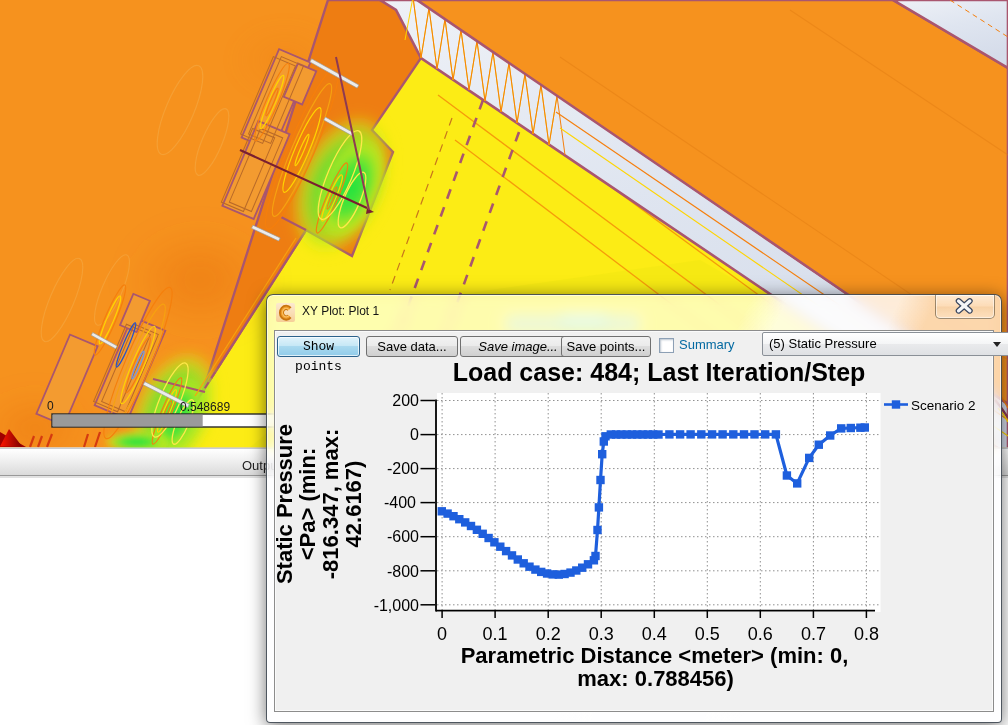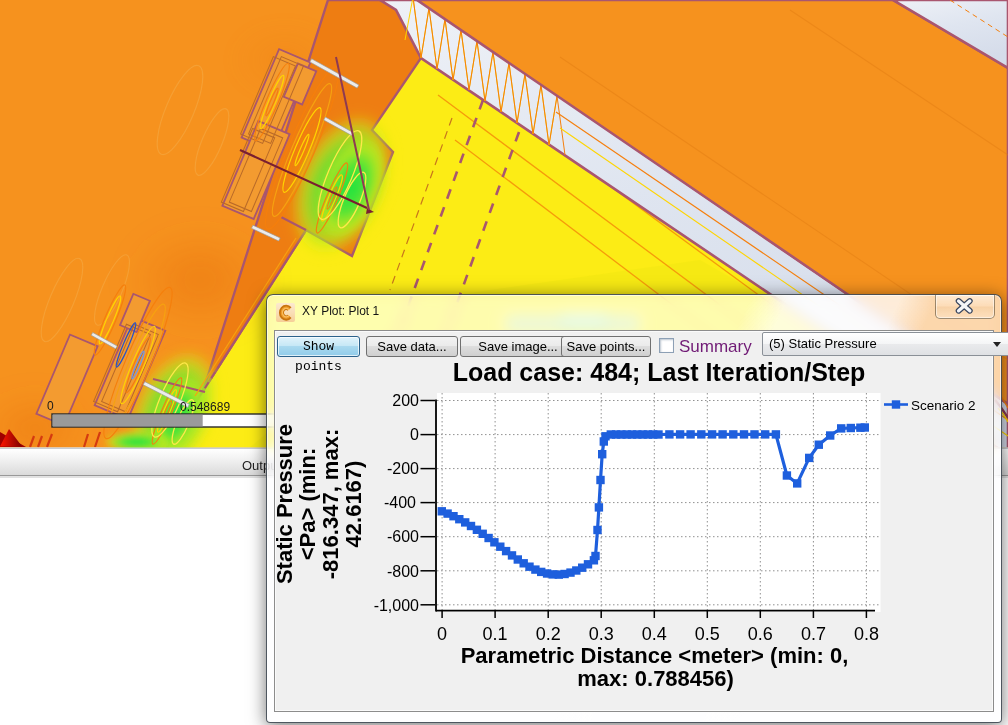--- a/index.html
+++ b/index.html
@@ -18,21 +18,21 @@
 border:1px solid rgba(90,75,50,.6);border-top:none;border-radius:0 0 5px 5px;
 background:linear-gradient(180deg,rgba(255,255,255,.5),rgba(255,255,255,.15) 48%,rgba(190,160,110,.08) 52%,rgba(255,255,255,.22));
 box-shadow:inset 0 0 0 1px rgba(255,255,255,.5);}
 .btn{position:absolute;height:21px;border:1px solid #707070;border-radius:3px;
 background:linear-gradient(180deg,#f2f2f2 0%,#ebebeb 45%,#dddddd 50%,#cfcfcf 100%);
 font-size:13px;color:#000;text-align:center;line-height:20px;box-sizing:border-box;}
 .btnb{background:linear-gradient(180deg,#e1f3fb 0%,#c7e8f6 45%,#a9d9ef 50%,#90cbe9 100%);
 border:1px solid #2c628b;box-shadow:inset 0 0 0 1px rgba(255,255,255,.7);}
 .cbx{position:absolute;left:659px;top:338px;width:13px;height:13px;background:#fff;
 border:1px solid #8da0b5;box-shadow:inset 1px 1px 2px rgba(120,140,160,.5);}
-.clab{position:absolute;left:679px;top:337px;font-size:17px;color:#701a75;}
+.clab{position:absolute;left:679px;top:337px;font-size:13px;color:#0369a1;}
 .dd{position:absolute;left:762px;top:332px;width:248px;height:24px;box-sizing:border-box;
 border:1px solid #8a9097;border-radius:2px;
 background:linear-gradient(180deg,#ffffff 0%,#f4f5f6 50%,#e9eaec 51%,#dfe1e4 100%);
 font-size:13px;color:#000;line-height:22px;padding-left:6px;}
 .dda{position:absolute;right:8px;top:9px;width:0;height:0;
 border-left:4.5px solid transparent;border-right:4.5px solid transparent;border-top:5px solid #222;}
 </style></head>
 <body>
 <svg id="bg" width="1008" height="725" viewBox="0 0 1008 725">
 <defs>
@@ -225,21 +225,21 @@
       </svg></div>
 <div class="ttext">XY Plot: Plot 1</div>
 <div class="closeb"><svg width="56" height="22" viewBox="0 0 56 22">
         <path d="M22.6,6 L33.8,15.8 M33.8,6 L22.6,15.8" stroke="#39465e" stroke-width="5.8" stroke-linecap="round"></path>
         <path d="M22.6,6 L33.8,15.8 M33.8,6 L22.6,15.8" stroke="#f4f5f7" stroke-width="3.4" stroke-linecap="round"></path>
       </svg></div>
 <div class="client"></div>
 </div>
 <div class="btn btnb" style="left:277px;top:336px;width:83px;font-family:Liberation Mono, monospace;">Show points</div>
 <div class="btn" style="left:366px;top:336px;width:92px;">Save data...</div>
-<div class="btn" style="left:460px;top:336px;width:116px;">Save image...</div>
+<div class="btn" style="left:460px;top:336px;width:116px;font-style:italic;">Save image...</div>
 <div class="btn" style="left:561px;top:336px;width:90px;">Save points...</div>
 <div class="cbx"></div>
 <div class="clab">Summary</div>
 <div class="dd">(5) Static Pressure<div class="dda"></div></div>
 <svg id="chart" style="position:absolute;left:0;top:0" width="1008" height="725" viewBox="0 0 1008 725">
 <rect x="437" y="393" width="443.5" height="219" fill="#ffffff"></rect>
 <g stroke="#909090" stroke-width="1" stroke-dasharray="1.5 2.5" fill="none">
       <line x1="442.1" y1="393" x2="442.1" y2="612"></line>
       <line x1="495.1" y1="393" x2="495.1" y2="612"></line>
       <line x1="548.2" y1="393" x2="548.2" y2="612"></line>

